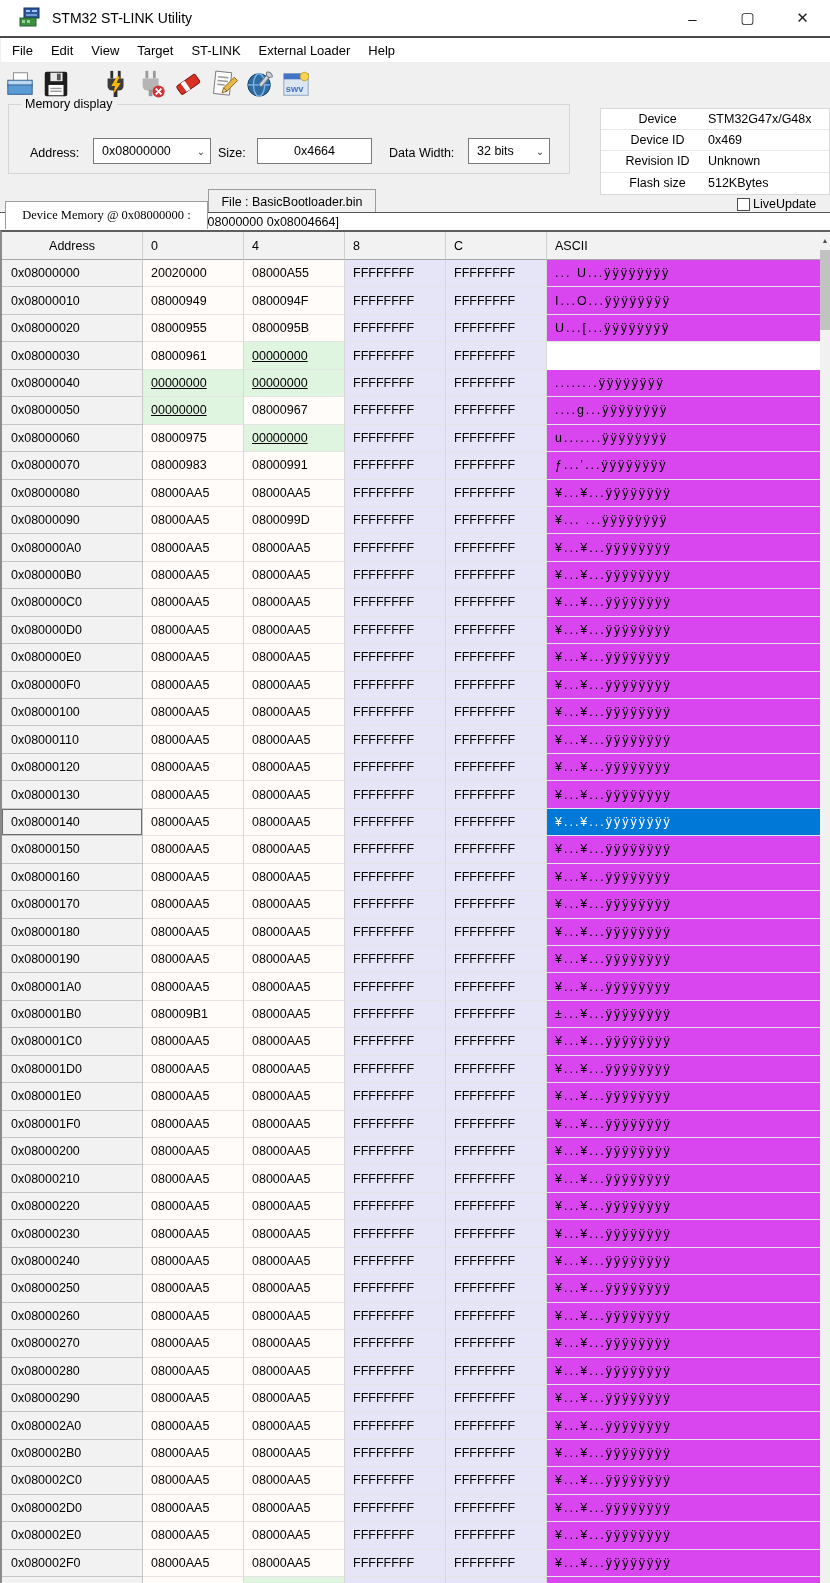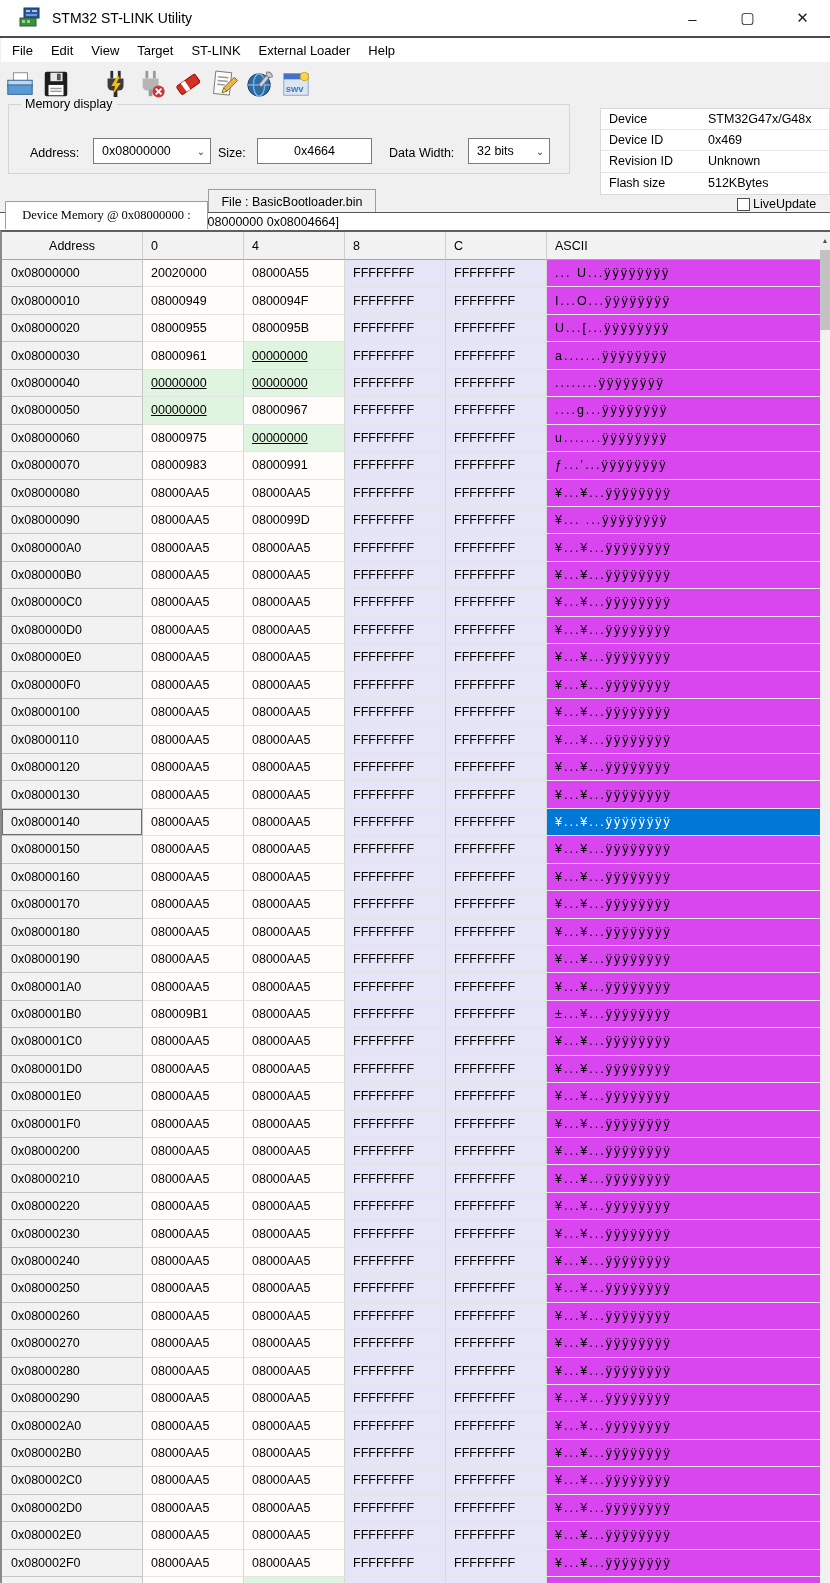--- a/index.html
+++ b/index.html
@@ -42,21 +42,21 @@
   .addr-combo { left:84px; width:118px; }
   .size-input { left:248px; width:115px; justify-content:center; }
   .dw-combo  { left:459px; width:82px; }
   .lbl-address { left:21px; } .lbl-size { left:209px; } .lbl-dw { left:380px; }
 
   
   .devtable { position:absolute; left:600px; top:108px; width:230px; height:87px; background:#fff;
               border:1px solid #d9d9d9; }
   .devrow { display:flex; height:21.2px; border-bottom:1px solid #e6e6e6; align-items:center; }
   .devrow:last-child { border-bottom:none; }
-  .devlabel { width:105px; padding-left:8px; }
+  .devlabel { width:105px; padding-left:8px;text-align:center; }
   .devvalue { flex:1; padding-left:2px; }
 
   .liveupdate { position:absolute; left:737px; top:197px; display:flex; align-items:center; }
   .cb { width:13px; height:13px; background:#fff; border:1px solid #4d4d4d; margin-right:3px; }
 
   
   .tab-active { position:absolute; left:5px; top:201px; width:203px; height:28px; background:#fff;
                 border:1px solid #9c9c9c; border-bottom:none; z-index:3;
                 display:flex; align-items:center; justify-content:center; font-size:12.5px;font-family:Liberation Serif, serif; }
   .tab-inactive { position:absolute; left:208px; top:189px; width:168px; height:24px; background:#f0f0f0;
@@ -289,21 +289,20 @@
           <div class="cell hex ff">FFFFFFFF</div>
           <div class="cell hex ff">FFFFFFFF</div>
           <div class="cell ascii">U...[...ÿÿÿÿÿÿÿÿ</div>
         </div>
         <div class="grow">
           <div class="cell addr">0x08000030</div>
           <div class="cell hex data">08000961</div>
           <div class="cell hex zero">00000000</div>
           <div class="cell hex ff">FFFFFFFF</div>
           <div class="cell hex ff">FFFFFFFF</div>
-          <div class="cell ascii">a.......ÿÿÿÿÿÿÿÿ</div>
         </div>
         <div class="grow">
           <div class="cell addr">0x08000040</div>
           <div class="cell hex zero">00000000</div>
           <div class="cell hex zero">00000000</div>
           <div class="cell hex ff">FFFFFFFF</div>
           <div class="cell hex ff">FFFFFFFF</div>
           <div class="cell ascii">........ÿÿÿÿÿÿÿÿ</div>
         </div>
         <div class="grow">

